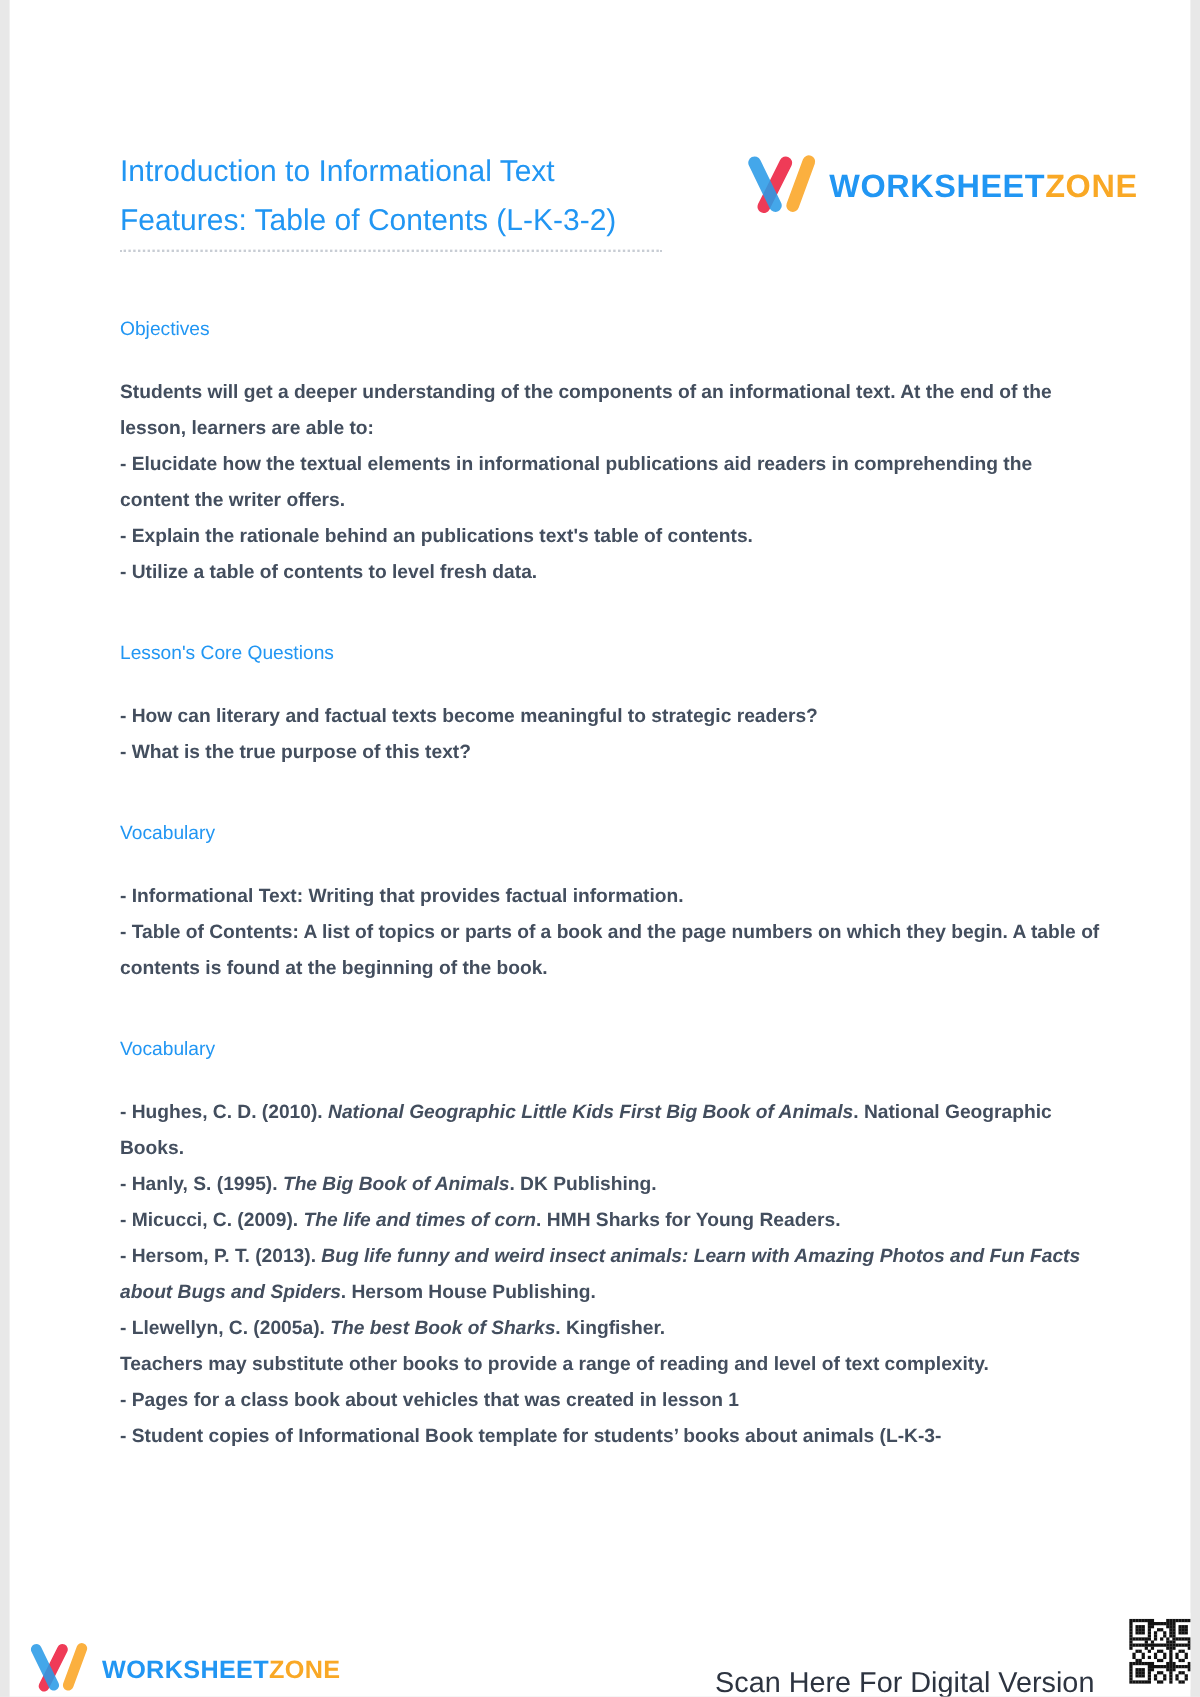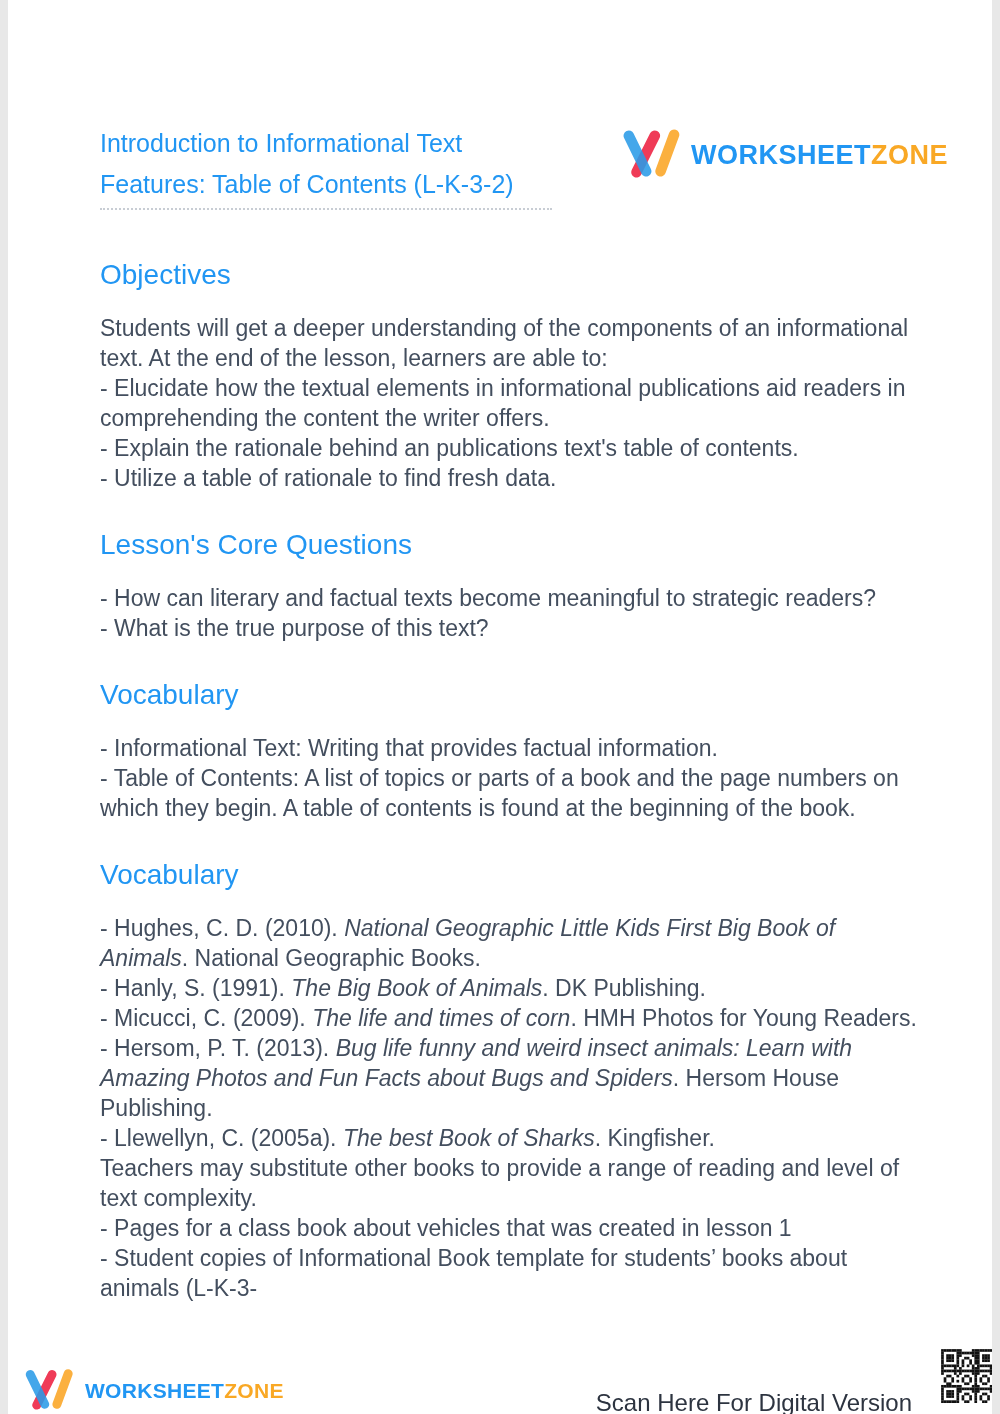--- a/index.html
+++ b/index.html
@@ -26,25 +26,25 @@
   .logo-footer{left:14px;top:1368px;gap:11px;}
   .logo-footer .wordmark{font-size:21px;font-weight:700;letter-spacing:.3px;}
   .wordmark{white-space:nowrap;}
   .wordmark .wm-blue{color:#2196F3;}
   .wordmark .wm-orange{color:#F9A825;}
   
   .content{position:absolute;left:92px;top:263px;width:820px;}
   .section{margin:0 0 0 0;}
   .section + .section{margin-top:40px;}
   .section-heading{
-    font-size:28px;line-height:24px;font-weight:500;
+    font-size:16px;line-height:24px;font-weight:500;
     color:#2196F3;margin:0 0 26px 0;
   }
   .text-line{
-    font-size:23px;line-height:30px;font-weight:400;
+    font-size:16px;line-height:30px;font-weight:700;
     color:#434E5E;
   }
   .italic{font-style:italic;}
   
   .scan-text{
     position:absolute;top:1388px;right:80px;
     font-size:24px;line-height:30px;color:#2D3440;
     white-space:nowrap;
   }
   .qr{
@@ -72,21 +72,21 @@
   </div>
 
   <div class="content">
 
     <div class="section">
       <h2 class="section-heading">Objectives</h2>
       <div>
           <div class="text-line"><span>Students will get a deeper understanding of the components of an informational text. At the end of the lesson, learners are able to:</span></div>
           <div class="text-line"><span>- Elucidate how the textual elements in informational publications aid readers in comprehending the content the writer offers.</span></div>
           <div class="text-line"><span>- Explain the rationale behind an publications text's table of contents.</span></div>
-          <div class="text-line"><span>- Utilize a table of rationale to find fresh data.</span></div>
+          <div class="text-line"><span>- Utilize a table of contents to level fresh data.</span></div>
         </div>
     </div>
 
     <div class="section">
       <h2 class="section-heading">Lesson's Core Questions</h2>
       <div>
           <div class="text-line"><span>- How can literary and factual texts become meaningful to strategic readers?</span></div>
           <div class="text-line"><span>- What is the true purpose of this text?</span></div>
         </div>
     </div>
@@ -96,22 +96,22 @@
       <div>
           <div class="text-line"><span>- Informational Text: Writing that provides factual information.</span></div>
           <div class="text-line"><span>- Table of Contents: A list of topics or parts of a book and the page numbers on which they begin. A table of contents is found at the beginning of the book.</span></div>
         </div>
     </div>
 
     <div class="section">
       <h2 class="section-heading">Vocabulary</h2>
       <div>
           <div class="text-line"><span>- Hughes, C. D. (2010). </span><span class="italic">National Geographic Little Kids First Big Book of Animals</span><span>. National Geographic Books.</span></div>
-          <div class="text-line"><span>- Hanly, S. (1991). </span><span class="italic">The Big Book of Animals</span><span>. DK Publishing.</span></div>
-          <div class="text-line"><span>- Micucci, C. (2009). </span><span class="italic">The life and times of corn</span><span>. HMH Photos for Young Readers.</span></div>
+          <div class="text-line"><span>- Hanly, S. (1995). </span><span class="italic">The Big Book of Animals</span><span>. DK Publishing.</span></div>
+          <div class="text-line"><span>- Micucci, C. (2009). </span><span class="italic">The life and times of corn</span><span>. HMH Sharks for Young Readers.</span></div>
           <div class="text-line"><span>- Hersom, P. T. (2013). </span><span class="italic">Bug life funny and weird insect animals: Learn with Amazing Photos and Fun Facts about Bugs and Spiders</span><span>. Hersom House Publishing.</span></div>
           <div class="text-line"><span>- Llewellyn, C. (2005a). </span><span class="italic">The best Book of Sharks</span><span>. Kingfisher.</span></div>
           <div class="text-line"><span>Teachers may substitute other books to provide a range of reading and level of text complexity.</span></div>
           <div class="text-line"><span>- Pages for a class book about vehicles that was created in lesson 1</span></div>
           <div class="text-line"><span>- Student copies of Informational Book template for students’ books about animals (L-K-3-</span></div>
         </div>
     </div>
 
   </div>
 

